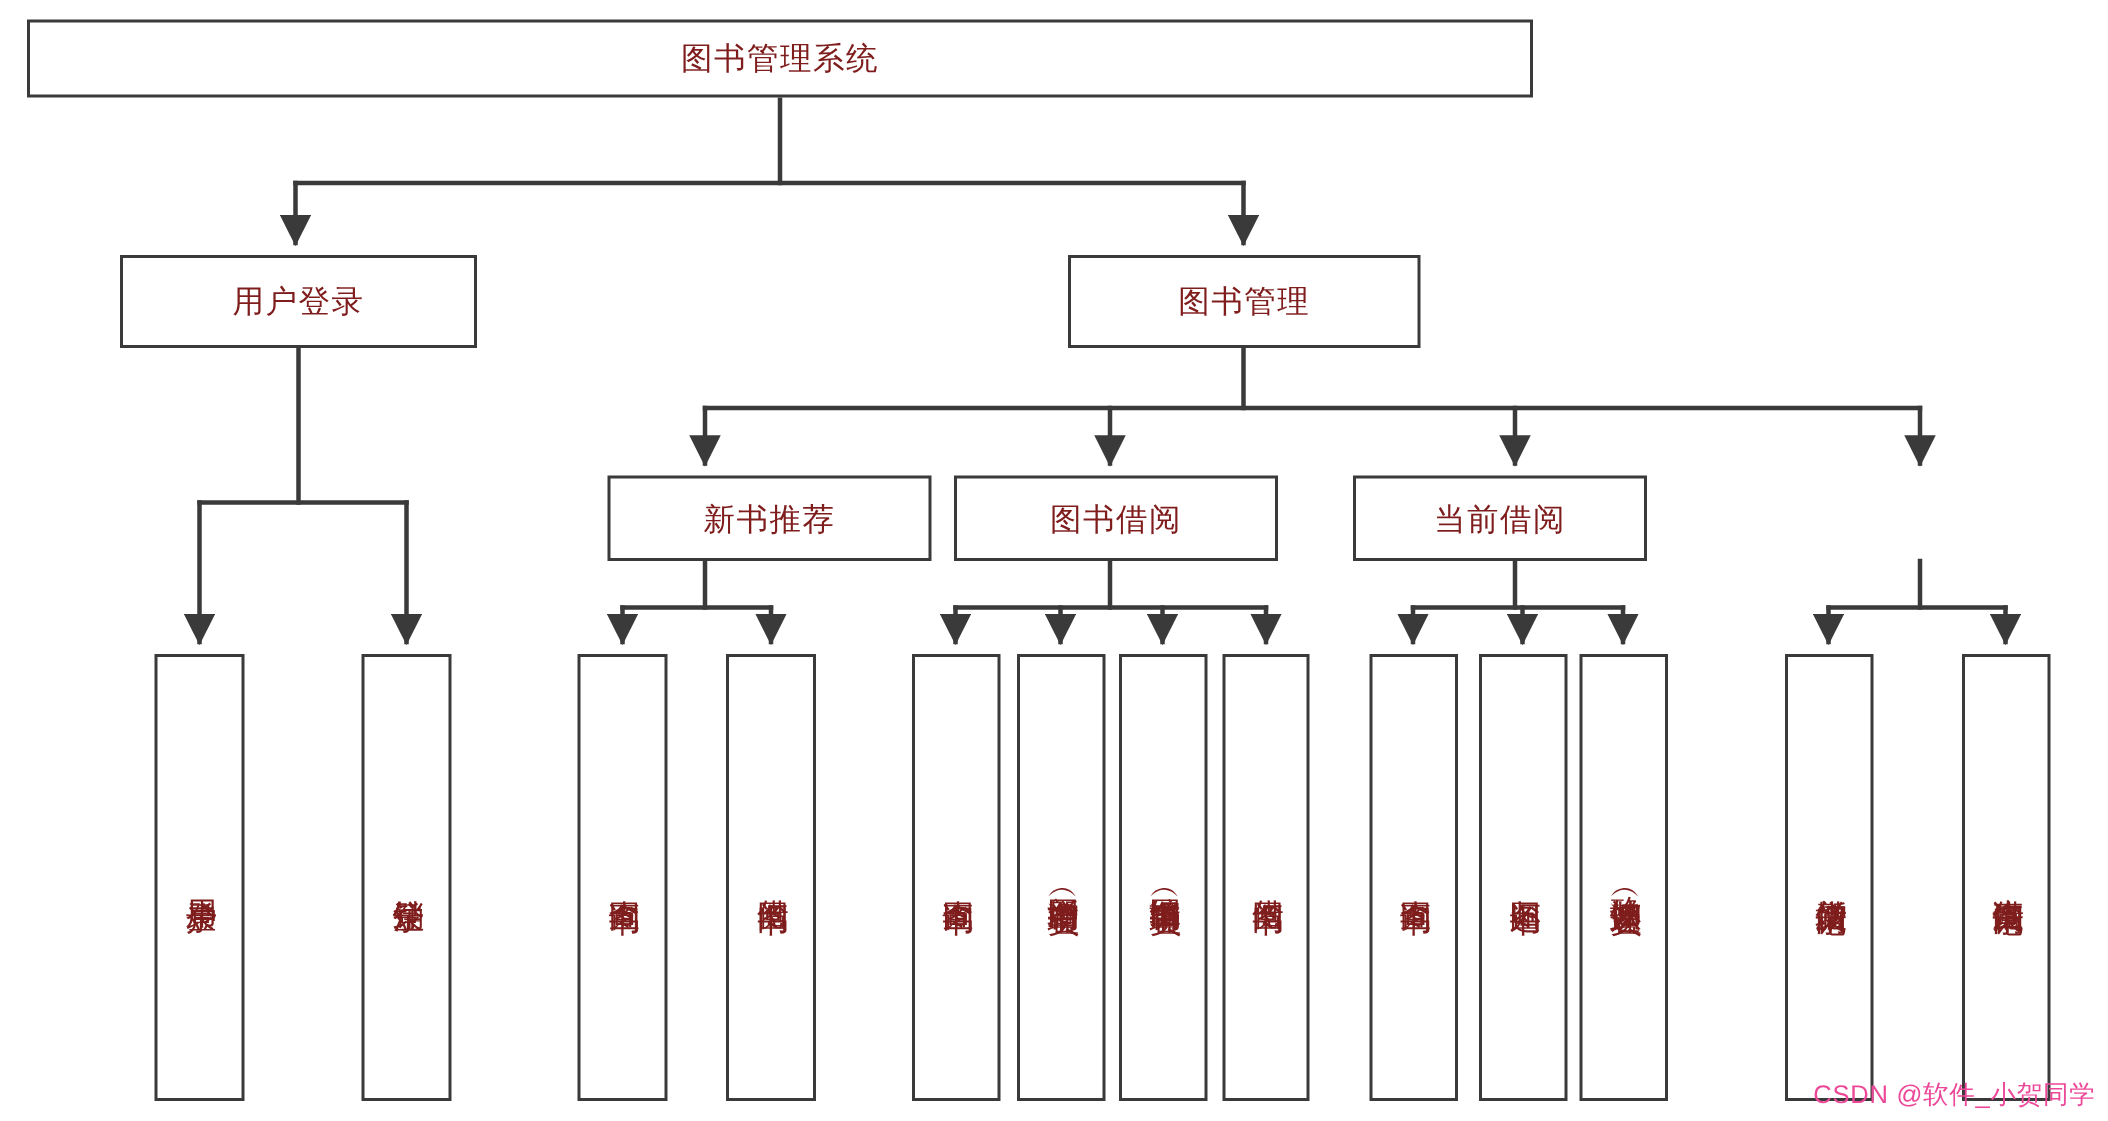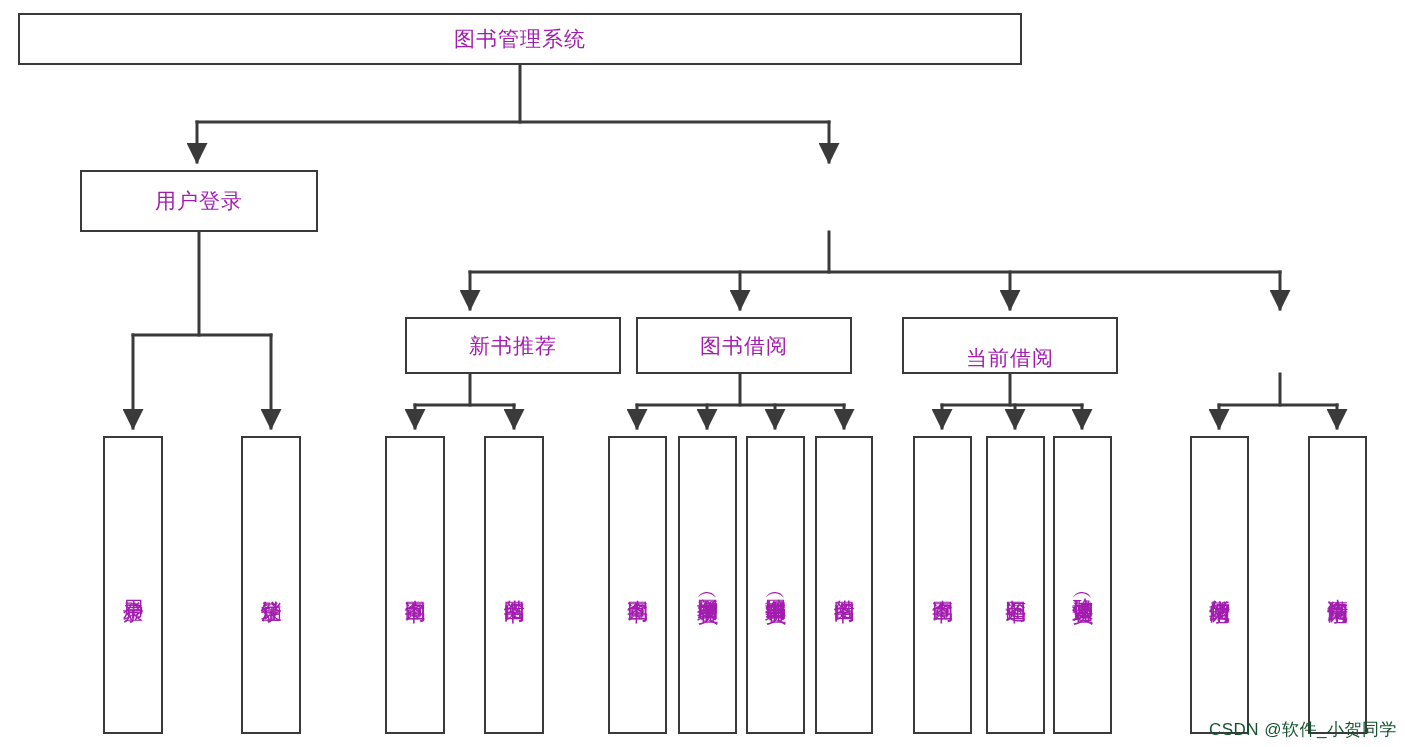--- a/index.html
+++ b/index.html
@@ -26,21 +26,21 @@
     pointer-events: none;
   }
   .node {
     position: absolute;
     box-sizing: border-box;
     background: #ffffff;
     border: 2px solid #3a3a3a;
     display: flex;
     align-items: center;
     justify-content: center;
-    color: #a21caf;
+    color: #7f1d1d;
   }
   .node.horiz {
     font-size: 21px;
     letter-spacing: 1px;
   }
   .node.vert {
     writing-mode: vertical-rl;
     text-orientation: upright;
     font-size: 21px;
     line-height: 1.08;
@@ -127,28 +127,31 @@
     </g>
   </svg>
 
   <div class="node horiz" id="node-root" style="left: 18px; top: 13px; width: 1004px; height: 52px;">
     <span class="label">图书管理系统</span>
   </div>
 
   <div class="node horiz" id="node-l2-0" style="left: 80px; top: 170px; width: 238px; height: 62px;">
     <span class="label">用户登录</span>
   </div>
+  <div class="node horiz" id="node-l2-1" style="left: 712px; top: 170px; width: 235px; height: 62px;">
+    <span class="label">图书管理</span>
+  </div>
 
   <div class="node horiz" id="node-l3-0" style="left: 362px; top: 317px; width: 216px; height: 57px; margin-left: 43px;">
     <span class="label">新书推荐</span>
   </div>
   <div class="node horiz" id="node-l3-1" style="left: 636px; top: 317px; width: 216px; height: 57px;">
     <span class="label">图书借阅</span>
   </div>
-  <div class="node horiz" id="node-l3-2" style="left: 902px; top: 317px; width: 216px; height: 57px; align-items: flex-end;">
+  <div class="node horiz" id="node-l3-2" style="left: 902px; top: 317px; width: 196px; height: 57px;">
     <span class="label">当前借阅</span>
   </div>
 
   <div class="node vert" id="node-leaf-0" style="left: 103px; top: 436px; width: 60px; height: 298px;">
     <span class="label">用户登录</span>
   </div>
   <div class="node vert" id="node-leaf-1" style="left: 241px; top: 436px; width: 60px; height: 298px;">
     <span class="label">注销登录</span>
   </div>
   <div class="node vert" id="node-leaf-2" style="left: 385px; top: 436px; width: 60px; height: 298px;">
@@ -178,14 +181,14 @@
   <div class="node vert" id="node-leaf-10" style="left: 1053px; top: 436px; width: 59px; height: 298px;">
     <span class="label">确认归还（管理员）</span>
   </div>
   <div class="node vert" id="node-leaf-11" style="left: 1190px; top: 436px; width: 59px; height: 298px;">
     <span class="label">新增借阅记录</span>
   </div>
   <div class="node vert" id="node-leaf-12" style="left: 1308px; top: 436px; width: 59px; height: 298px;">
     <span class="label">查询借阅记录</span>
   </div>
 
-  <div id="watermark" style="color: #14532d; text-align: center;">CSDN @软件_小贺同学</div>
+  <div id="watermark" style="color: #ec4899; text-align: center;">CSDN @软件_小贺同学</div>
 </div>
 
 </body></html>

